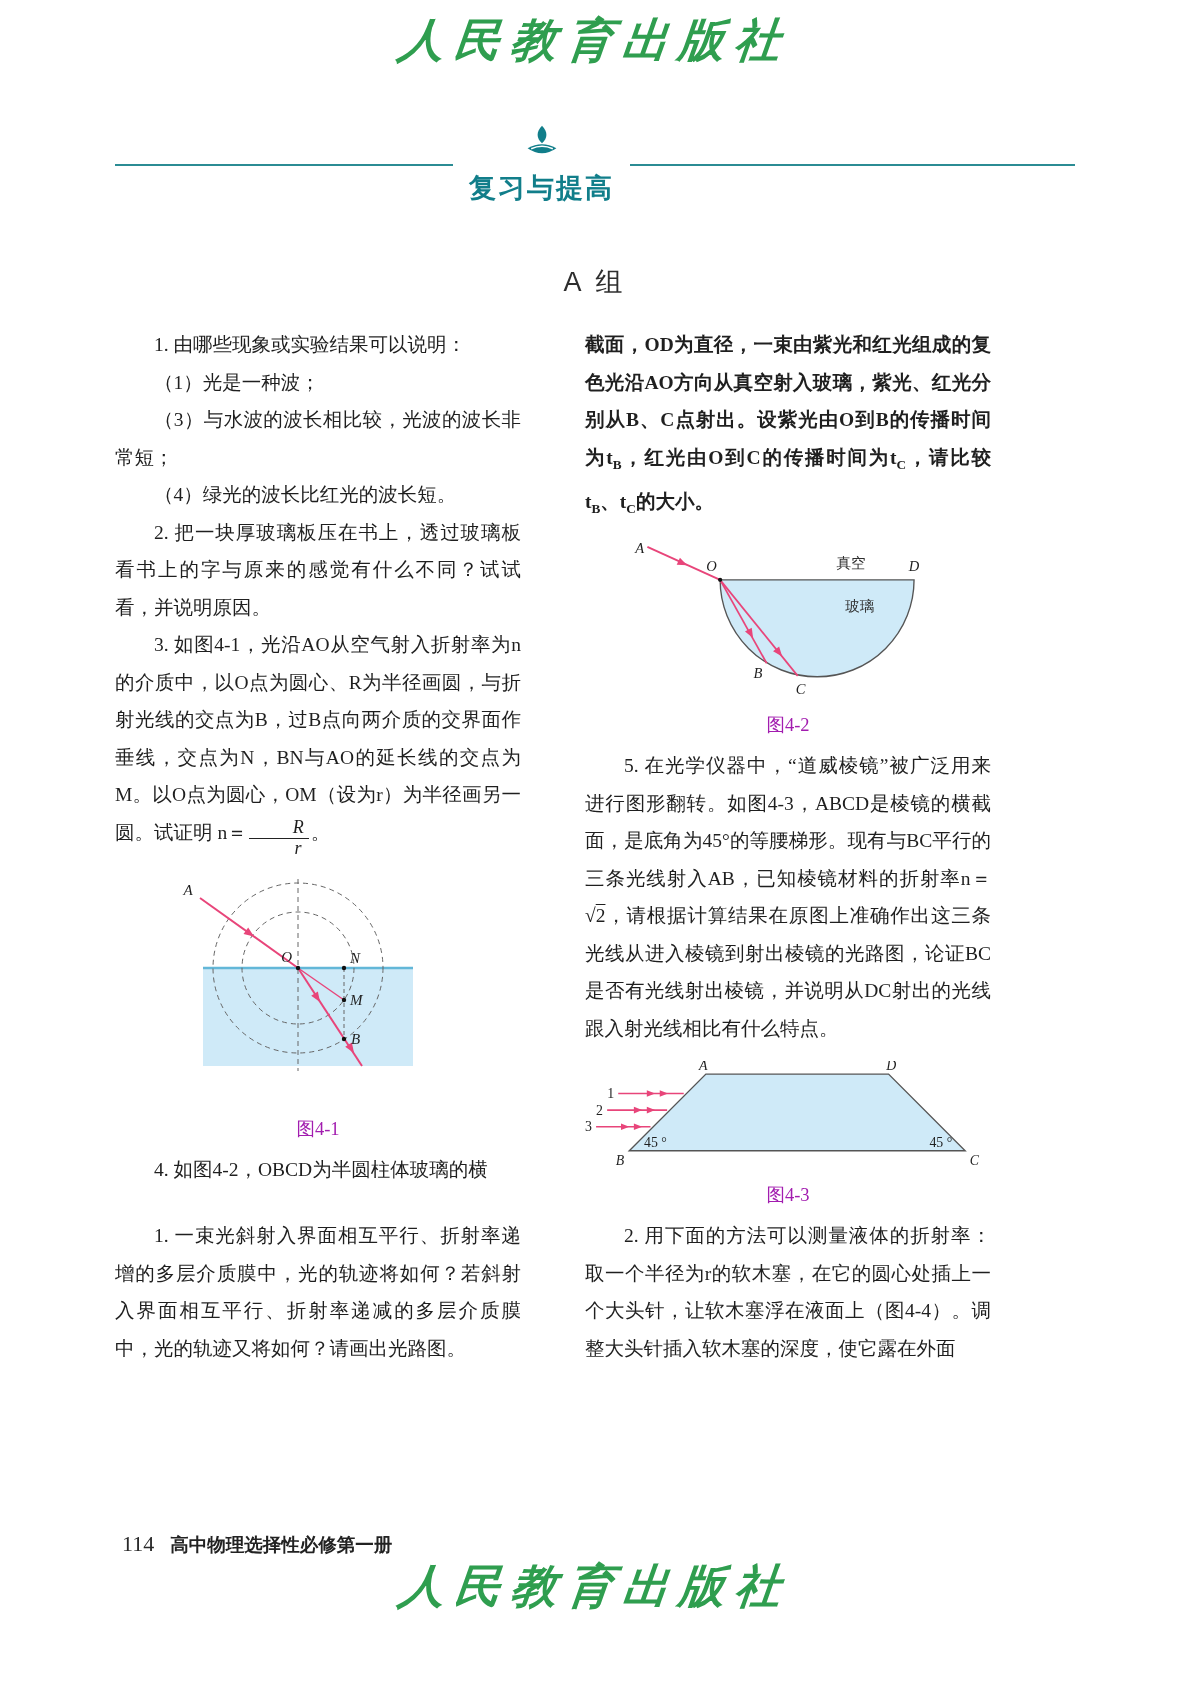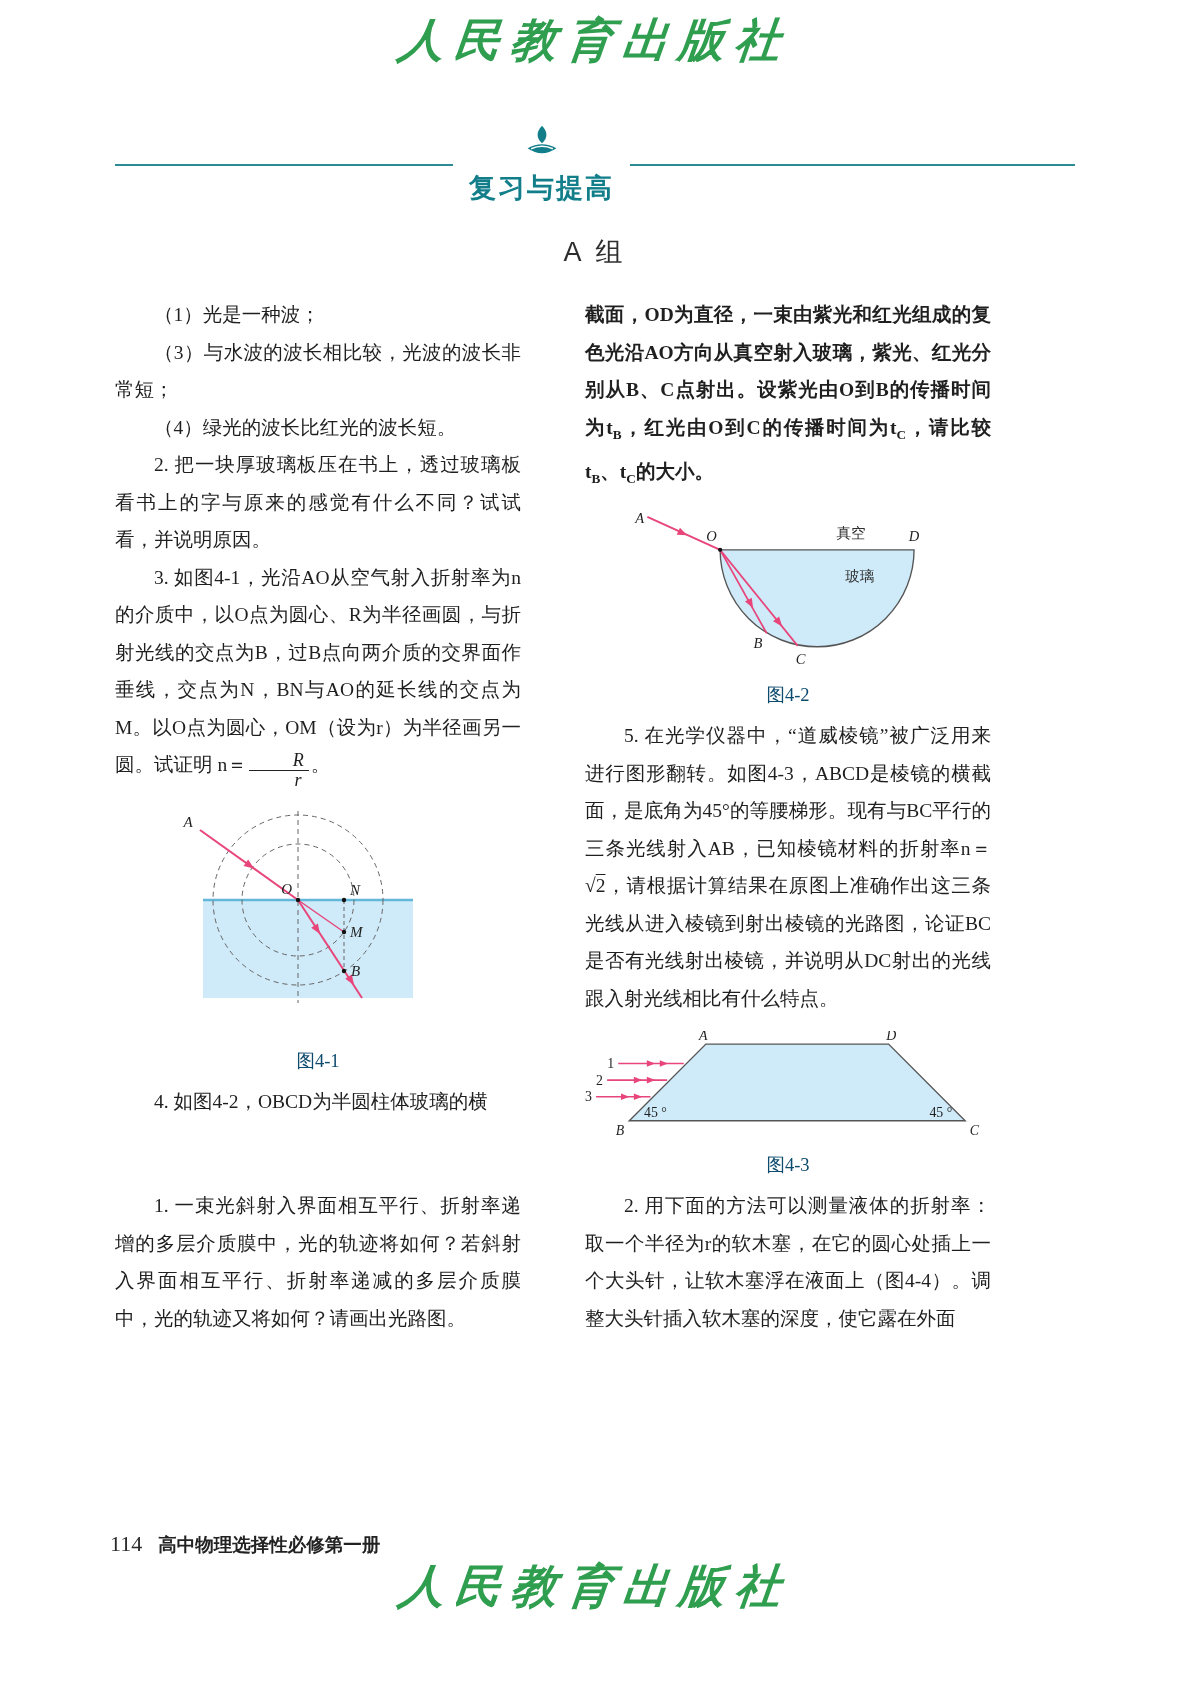--- a/index.html
+++ b/index.html
@@ -12,42 +12,42 @@
   .review-header{display:flex;align-items:center;margin:52px 115px 0 115px;}
   .hline{height:2px;background:#2b8c94;}
   .hline.left{width:338px;}
   .hline.right{flex:1;}
   .badge{display:flex;align-items:center;gap:10px;padding:0 16px;flex-direction:column;}
   .badge-icon{width:36px;height:36px;}
   .badge-text{color:#117e8a;font-family:"Liberation Sans","DejaVu Sans",sans-serif;
               font-weight:bold;font-size:27px;letter-spacing:2px;}
   .group-title{font-family:"Liberation Sans","DejaVu Sans",sans-serif;font-weight:500;
                font-size:27px;color:#2e2e2e;text-align:center;letter-spacing:4px;
-               margin:28px 0 26px 0;}
+               margin:58px 0 26px 0;}
   .group-title.b{margin-top:80px;}
   .cols{display:flex;gap:64px;margin:0 115px;}
   .col{width:406px;}
   .para{font-size:19.5px;line-height:37.5px;text-align:justify;margin:0;text-indent:2em;}
   .para.cont{text-indent:0;font-weight:bold;}
   sub{font-size:0.68em;}
   .frac{display:inline-block;vertical-align:-0.85em;text-align:center;line-height:1.1;
         font-style:italic;font-size:18px;padding:0 2px;}
   .frac .num{display:block;border-bottom:1.3px solid #222;padding:0 5px;}
   .frac .den{display:block;}
   .sqrt-rad{text-decoration:overline;}
   .fig{margin:14px auto 10px auto;width:fit-content;text-align:center;}
   .fig svg{display:block;margin:0 auto;}
-  .figcap{font-size:18.5px;color:#0c4a6e;margin-top:8px;}
+  .figcap{font-size:18.5px;color:#a21caf;margin-top:8px;}
   .svg-label{font-style:italic;font-size:15px;fill:#1f1f1f;
              font-family:"Liberation Serif","DejaVu Serif",serif;}
   .svg-cjk{font-size:15px;fill:#2e2e2e;font-style:normal;
            font-family:"Liberation Serif","DejaVu Serif",serif;}
   .svg-num{font-size:15px;fill:#1f1f1f;font-style:normal;
            font-family:"Liberation Serif","DejaVu Serif",serif;}
-  .footer{position:absolute;left:110px;top:1492px;display:flex;align-items:baseline;gap:16px;}
+  .footer{position:absolute;left:122px;top:1492px;display:flex;align-items:baseline;gap:16px;}
   .pgnum{font-size:22px;color:#2a2a2a;}
   .booktitle{font-family:"Liberation Sans","DejaVu Sans",sans-serif;font-weight:bold;
              font-size:18.5px;color:#222;margin-top:40px;}
 </style>
 </head>
 <body>
 
 <div class="page">
 
   <div class="calligraphy top">人民教育出版社</div>
@@ -63,20 +63,21 @@
       <span class="badge-text">复习与提高</span>
     </div>
     <div class="hline right"></div>
   </div>
 
   <h2 class="group-title">A 组</h2>
 
   <div class="cols">
 
     <div class="col">
+      <p class="para">1. 由哪些现象或实验结果可以说明：</p>
       <p class="para">（1）光是一种波；</p>
       <p class="para">（3）与水波的波长相比较，光波的波长非常短；</p>
       <p class="para">（4）绿光的波长比红光的波长短。</p>
       <p class="para">2. 把一块厚玻璃板压在书上，透过玻璃板看书上的字与原来的感觉有什么不同？试试看，并说明原因。</p>
       <p class="para"><span>3. 如图4-1，光沿AO从空气射入折射率为n的介质中，以O点为圆心、R为半径画圆，与折射光线的交点为B，过B点向两介质的交界面作垂线，交点为N，BN与AO的延长线的交点为M。以O点为圆心，OM（设为r）为半径画另一圆。试证明 n＝</span><span class="frac"><span class="num">R</span><span class="den">r</span></span><span>。</span></p>
 
       <figure class="fig">
         <svg width="300" height="235" viewBox="0 0 300 235">
           <rect x="35" y="95" width="210" height="98" fill="#cfeaf8"></rect>
           <line x1="35" y1="95" x2="245" y2="95" stroke="#63b7d8" stroke-width="2.5"></line>

